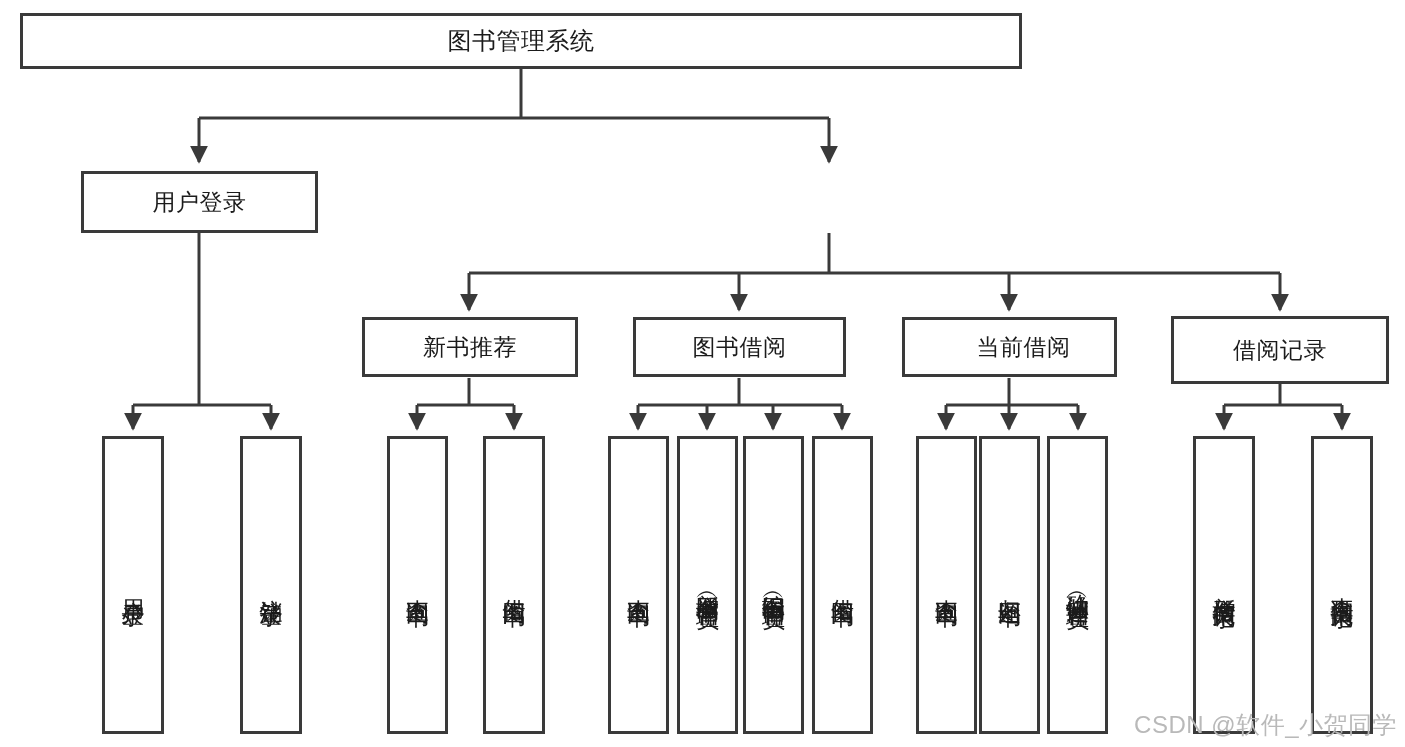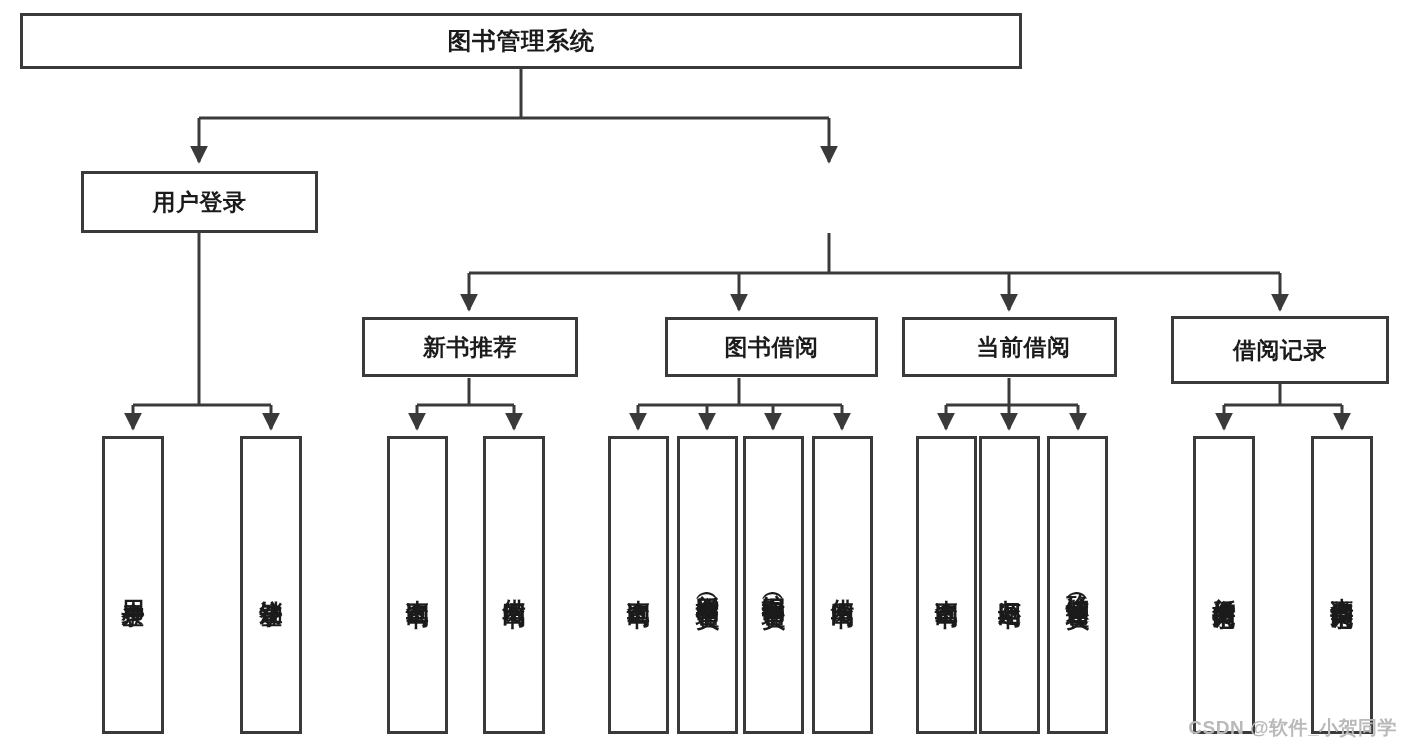--- a/index.html
+++ b/index.html
@@ -9,21 +9,20 @@
   }
   body {
     font-family: "Liberation Sans", "DejaVu Sans", sans-serif;
   }
   #canvas {
     position: relative;
     width: 1405px;
     height: 747px;
     background: #ffffff;
     overflow: hidden;
-    font-weight: bold;
   }
   #edges {
     position: absolute;
     left: 0;
     top: 0;
     width: 1405px;
     height: 747px;
     pointer-events: none;
   }
   .node {
@@ -55,21 +54,21 @@
     white-space: nowrap;
     text-align: center;
   }
   .node.root .label {
     font-size: 24px;
   }
   #watermark {
     position: absolute;
     right: 8px;
     bottom: 6px;
-    font-size: 19px;
+    font-size: 24px;
     color: #b9b9b9;
     letter-spacing: 0.5px;
     white-space: nowrap;
   }
 </style>
 </head>
 <body>
 
 <div id="canvas">
 
@@ -129,21 +128,21 @@
 
   <div class="node" style="left:81px; top:171px; width:237px; height:62px;">
     <span class="label">用户登录</span>
   </div>
 
 
   <div class="node" style="left:362px; top:317px; width:216px; height:60px;text-align:center;">
     <span class="label">新书推荐</span>
   </div>
 
-  <div class="node" style="left:633px; top:317px; width:213px; height:60px;margin-left:32px;">
+  <div class="node" style="left:633px; top:317px; width:213px; height:60px;">
     <span class="label">图书借阅</span>
   </div>
 
   <div class="node" style="left:902px; top:317px; width:215px; height:60px;padding-left:28px;">
     <span class="label">当前借阅</span>
   </div>
 
   <div class="node" style="left:1171px; top:316px; width:218px; height:68px;">
     <span class="label">借阅记录</span>
   </div>

